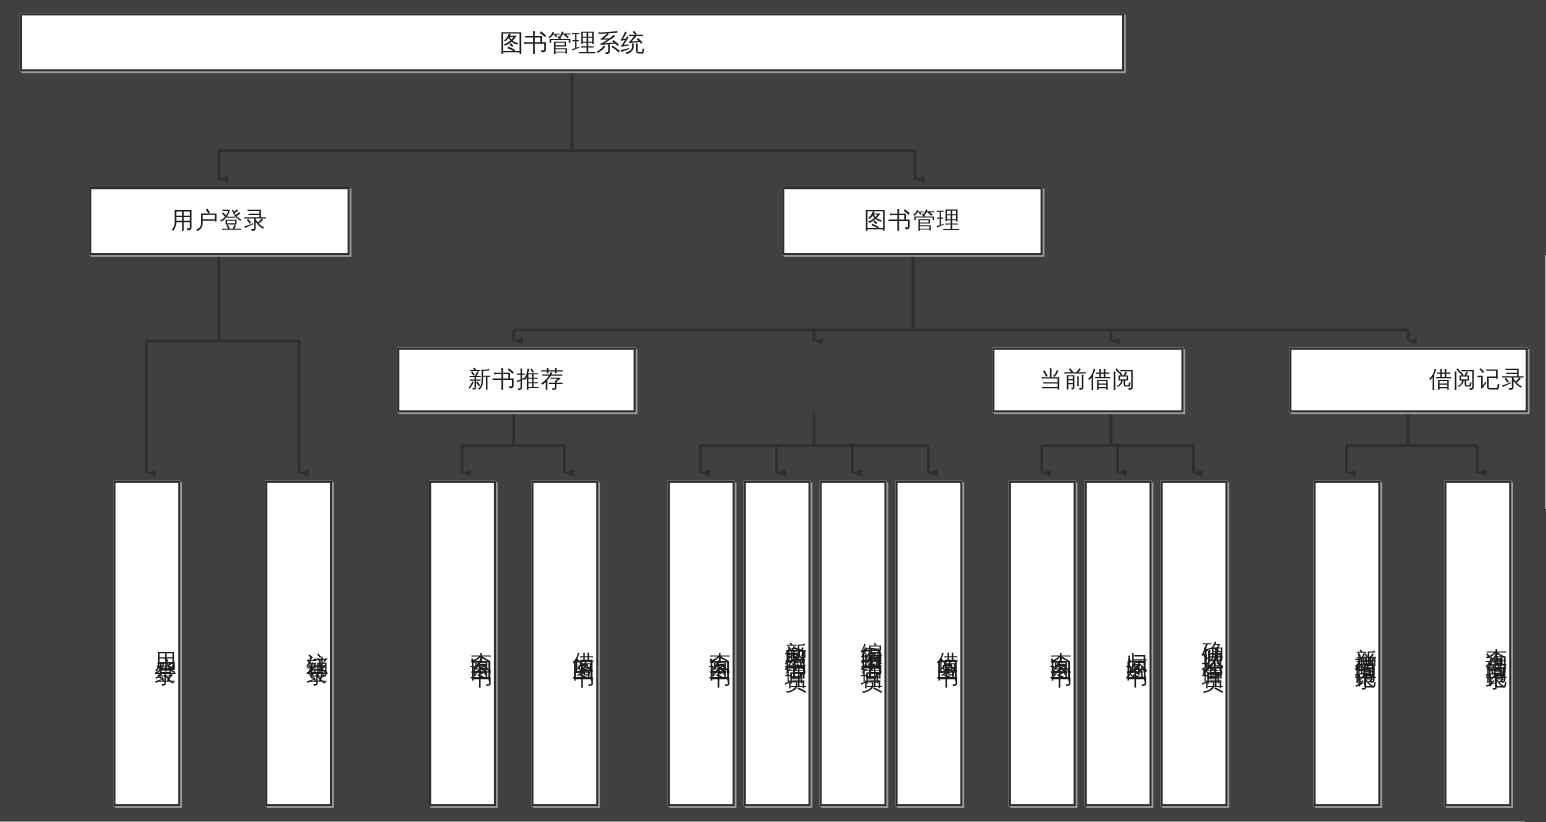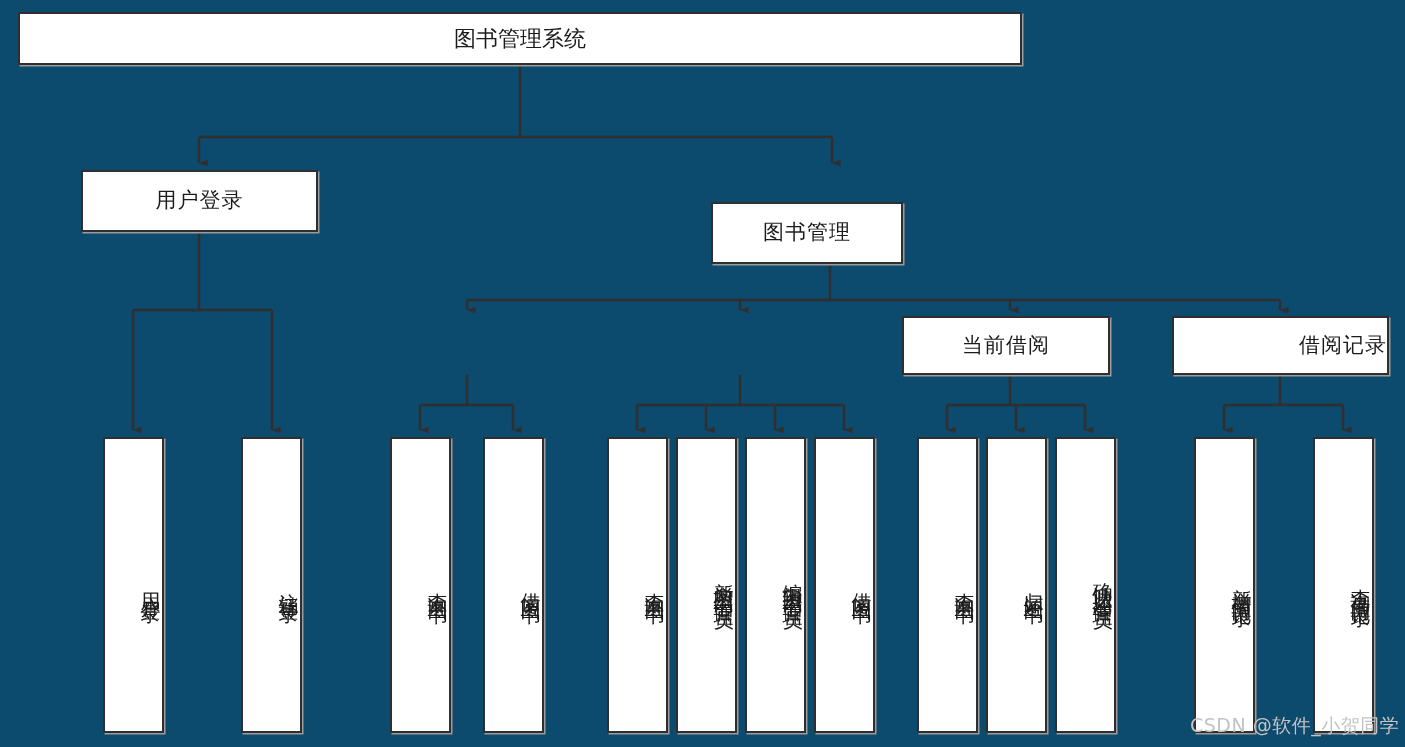--- a/index.html
+++ b/index.html
@@ -7,21 +7,21 @@
     padding: 0;
     background: #ffffff;
   }
   body {
     font-family: "DejaVu Sans", "Liberation Sans", sans-serif;
   }
   #canvas {
     position: relative;
     width: 1405px;
     height: 747px;
-    background: #0c4a6e;
+    background: #404040;
     overflow: hidden;
   }
   svg.wires {
     position: absolute;
     left: 0;
     top: 0;
     width: 1405px;
     height: 747px;
     pointer-events: none;
   }
@@ -123,25 +123,28 @@
     </g>
   </svg>
 
   <div class="node root" style="left:18px; top:12px; width:1004px; height:53px;">
     <span>图书管理系统</span>
   </div>
 
   <div class="node h" style="left:81px; top:170px; width:237px; height:62px;">
     <span>用户登录</span>
   </div>
-  <div class="node h" style="left:711px; top:170px; width:192px; height:62px;margin-top:32px;">
+  <div class="node h" style="left:711px; top:170px; width:237px; height:62px;">
     <span>图书管理</span>
   </div>
 
-  <div class="node h" style="left:902px; top:316px; width:208px; height:59px;">
+  <div class="node h" style="left:361px; top:316px; width:217px; height:59px;">
+    <span>新书推荐</span>
+  </div>
+  <div class="node h" style="left:902px; top:316px; width:174px; height:59px;">
     <span>当前借阅</span>
   </div>
   <div class="node h" style="left:1172px; top:316px; width:217px; height:59px;justify-content:flex-end;">
     <span>借阅记录</span>
   </div>
 
   <div class="node v" style="left:103px; top:437px; width:61px; height:296px;">
     <span>用户登录</span>
   </div>
   <div class="node v" style="left:241px; top:437px; width:61px; height:296px;">
@@ -178,15 +181,14 @@
     <span>确认归还（管理员）</span>
   </div>
 
   <div class="node v" style="left:1194px; top:437px; width:61px; height:296px;">
     <span>新增借阅记录</span>
   </div>
   <div class="node v" style="left:1313px; top:437px; width:61px; height:296px;">
     <span>查询借阅记录</span>
   </div>
 
-  <div class="watermark" style="left:1190px; top:713px;">CSDN @软件_小贺同学</div>
 
 </div>
 
 </body></html>

